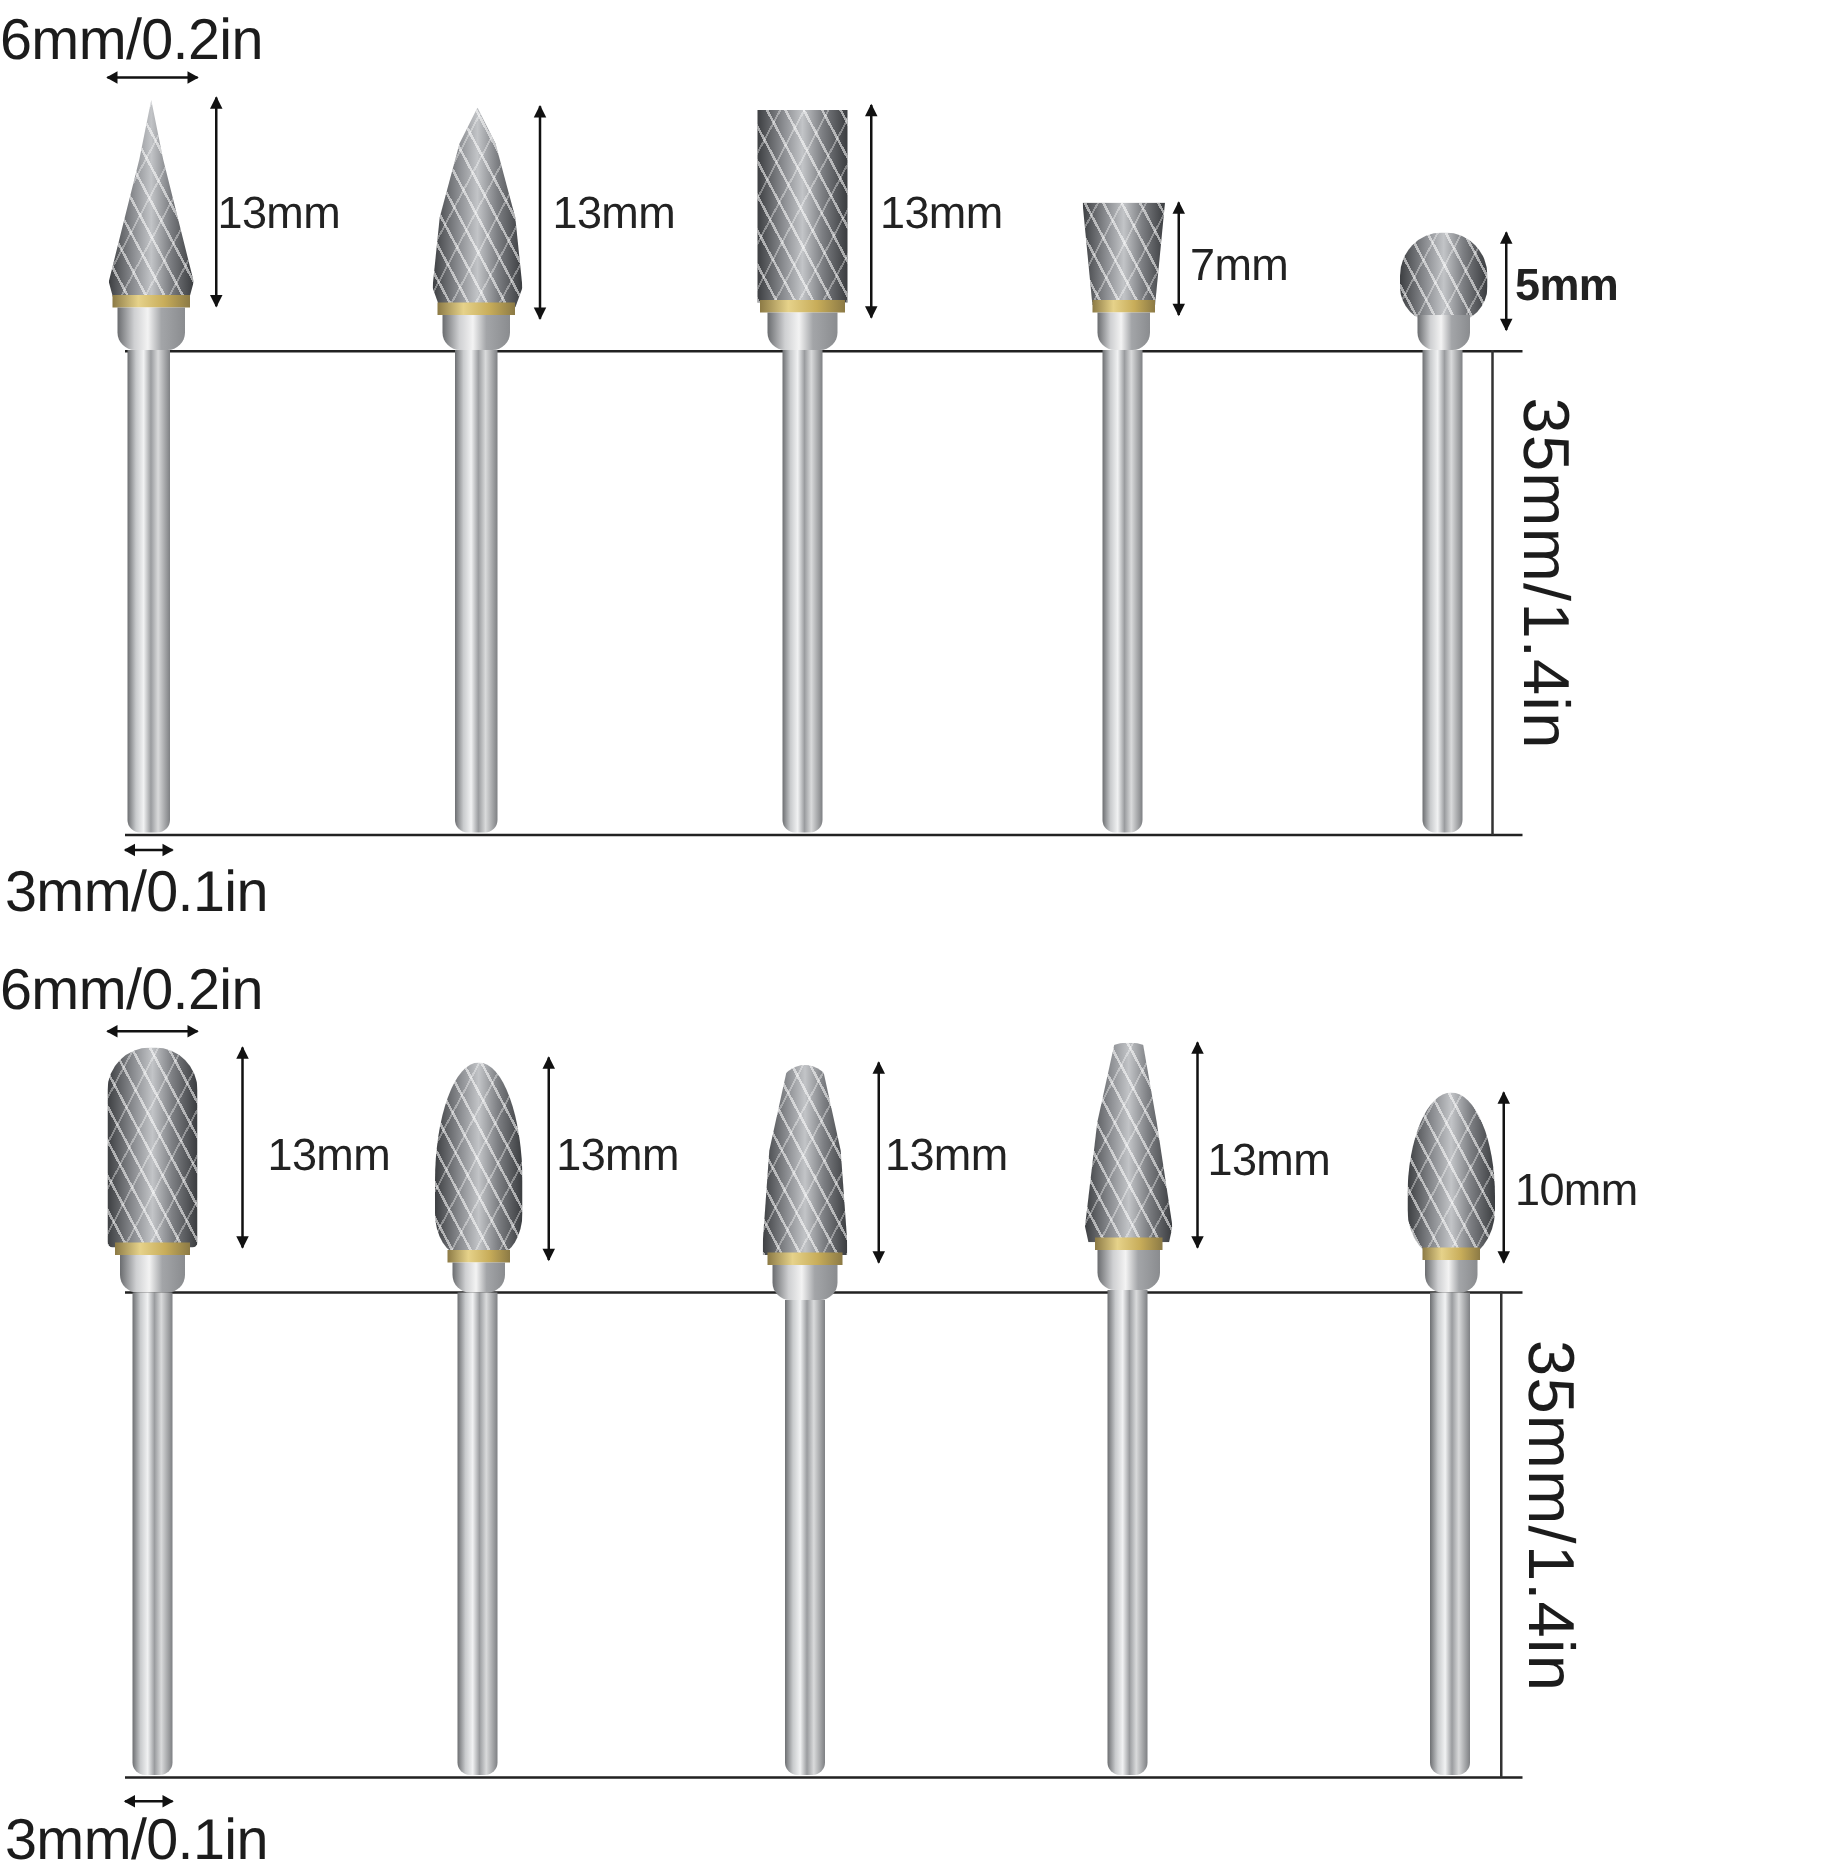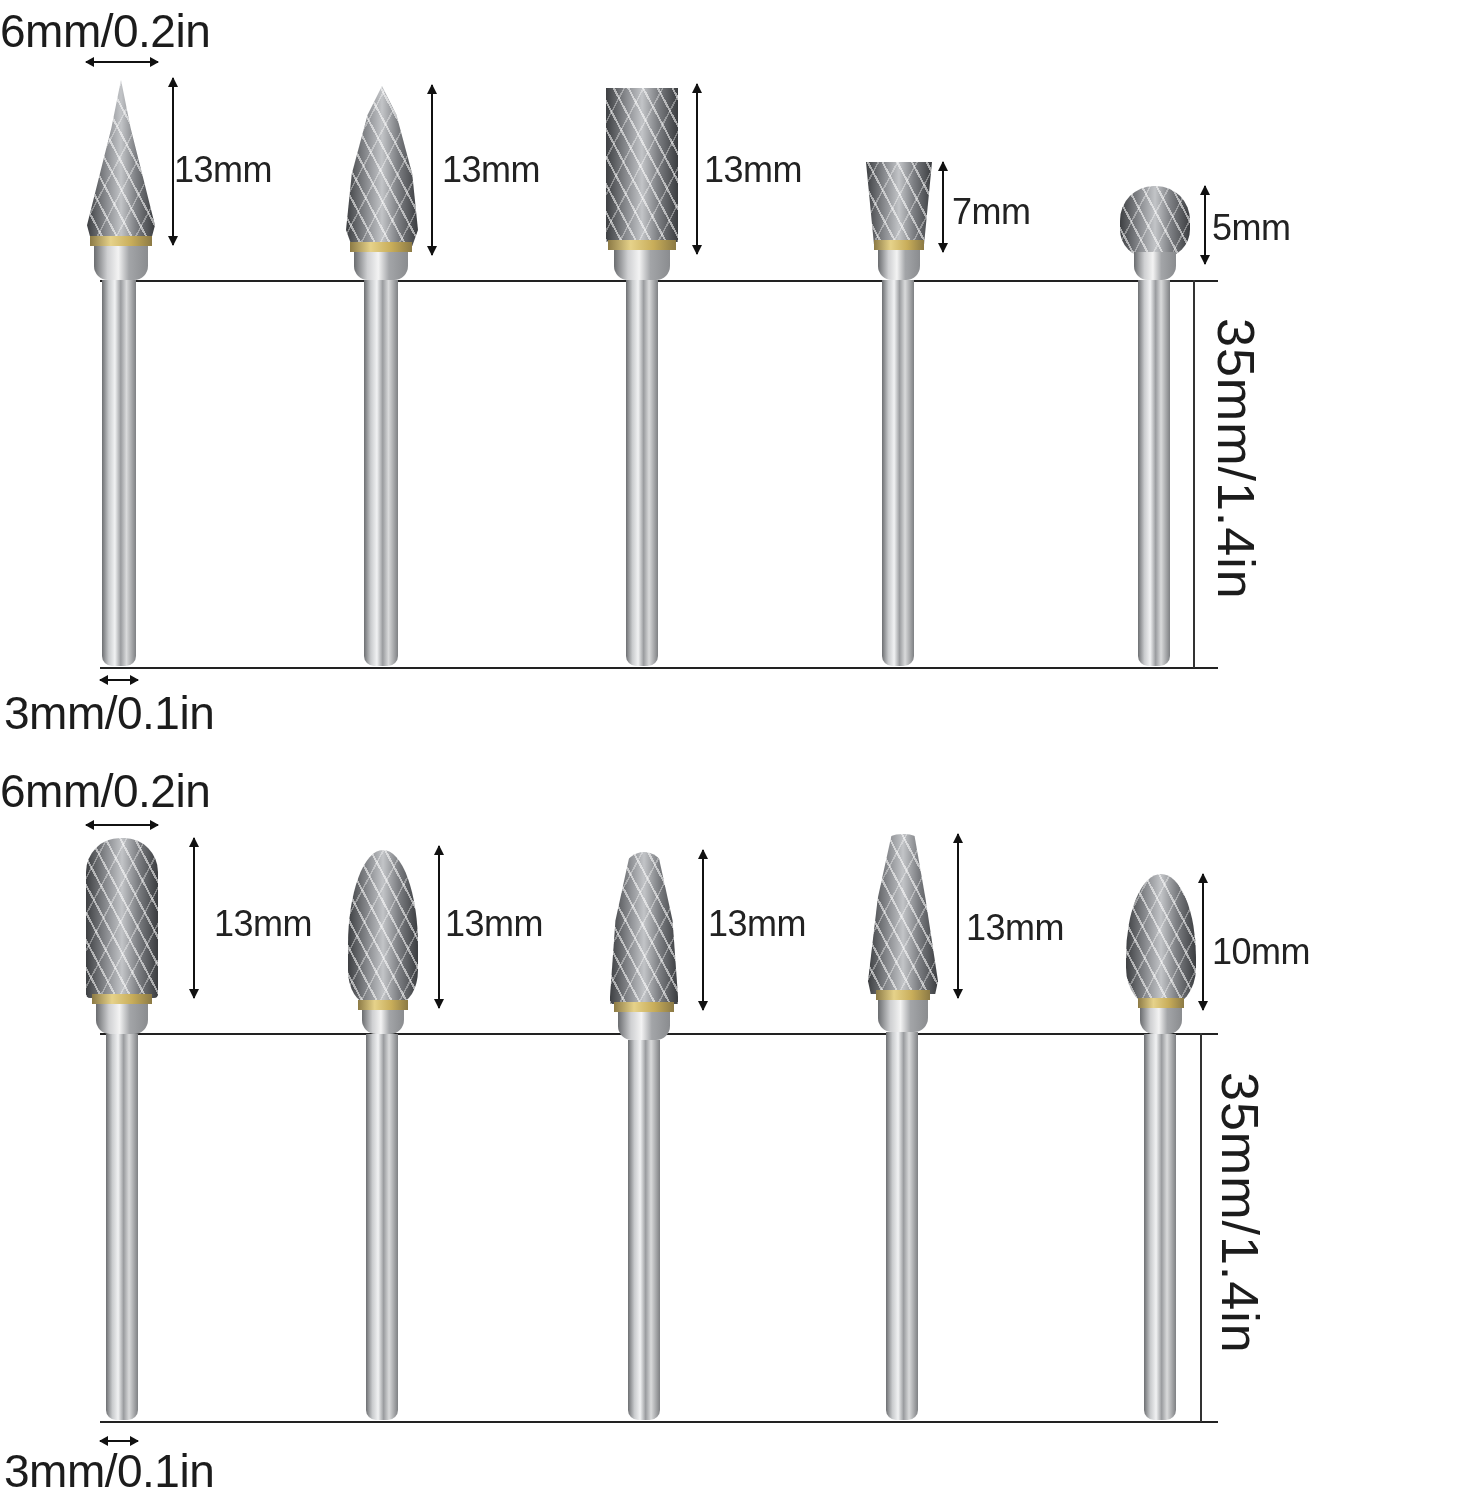--- a/index.html
+++ b/index.html
@@ -82,21 +82,21 @@
   </div>
   <div class="arrow-v" style="left:942px; top:162px; height:90px;"></div>
   <div class="dim-small" style="left:952px; top:194px;">7mm</div>
 
   <div class="bit" style="left:1120px; top:186px; width:80px; height:484px;">
     <div class="head" style="left:0; top:0; width:70px; height:72px; border-radius: 48% 48% 40% 40%;"></div>
     <div class="neck" style="left:14px; top:66px; width:42px; height:28px;"></div>
     <div class="shank" style="left:18px; top:94px; width:32px; height:386px;"></div>
   </div>
   <div class="arrow-v" style="left:1204px; top:186px; height:78px;"></div>
-  <div class="dim-small" style="left:1212px; top:210px;">5mm</div>
+  <div class="dim-small" style="left:1212px; top:210px;font-weight:bold;">5mm</div>
 </div>
 
 <div class="panel" style="top:750px; height:750px;">
   <div class="big-label" style="left:0; top:18px;">6mm/0.2in</div>
   <div class="arrow-h" style="left:86px; top:74px; width:72px;"></div>
 
   <div class="hline" style="left:100px; top:283px; width:1118px;"></div>
   <div class="hline" style="left:100px; top:671px; width:1118px;"></div>
   <div class="vline" style="left:1200px; top:283px; height:389px;"></div>
   <div class="rot-label" style="left:1266px; top:322px;">35mm/1.4in</div>

